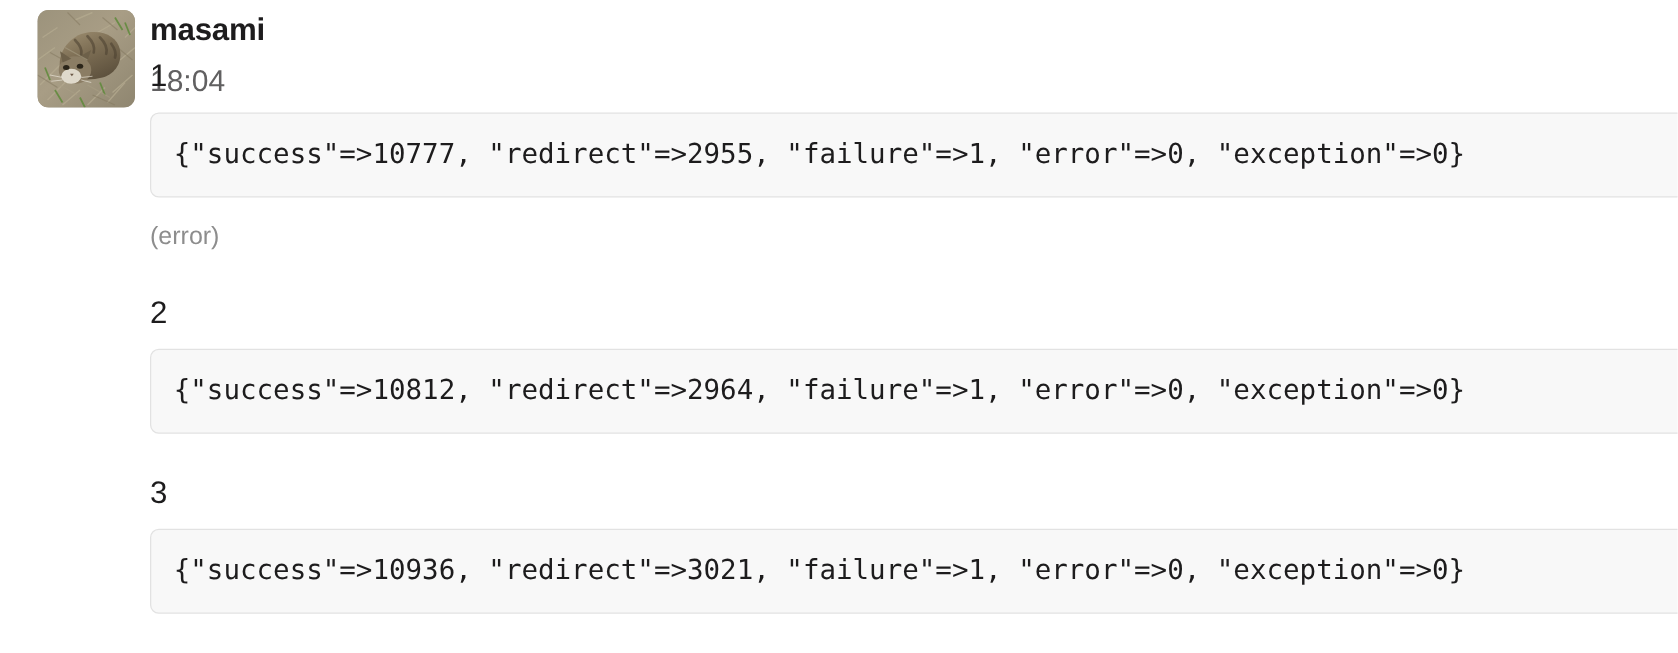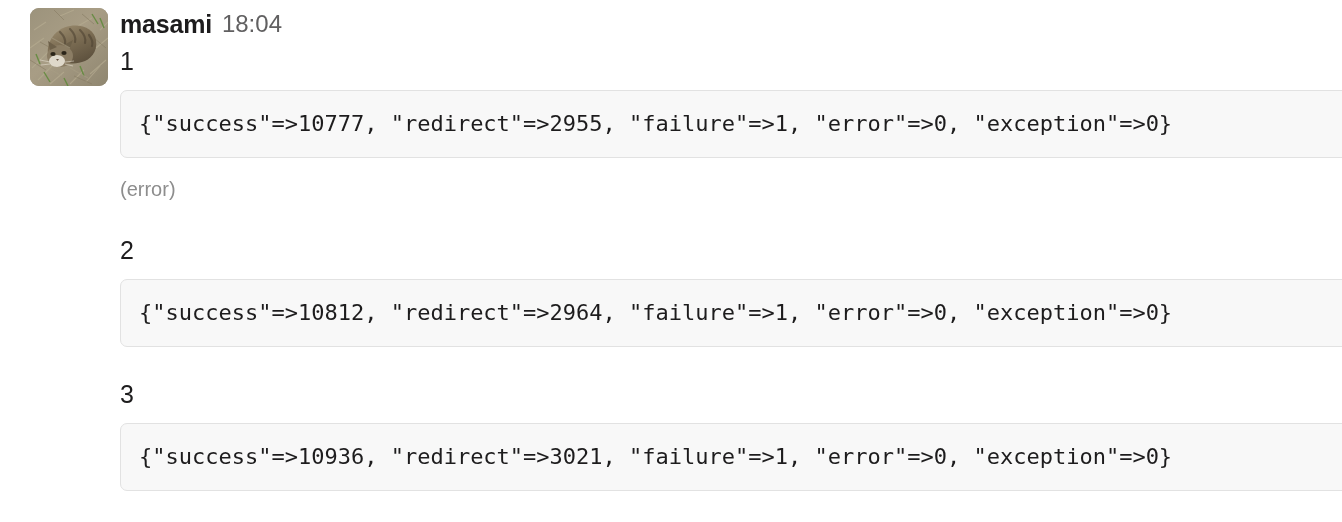--- a/index.html
+++ b/index.html
@@ -43,20 +43,21 @@
     left: 120px;
     top: 8px;
     right: 0;
   }
 
   .msg-header {
     display: flex;
     align-items: flex-start;
     gap: 10px;
     height: 32px;
+    flex-direction: column;
   }
   .username {
     font-size: 25px;
     font-weight: bold;
     color: #1d1c1d;
     letter-spacing: -0.2px;
     line-height: 32px;
   }
   .timestamp {
     font-size: 24px;

